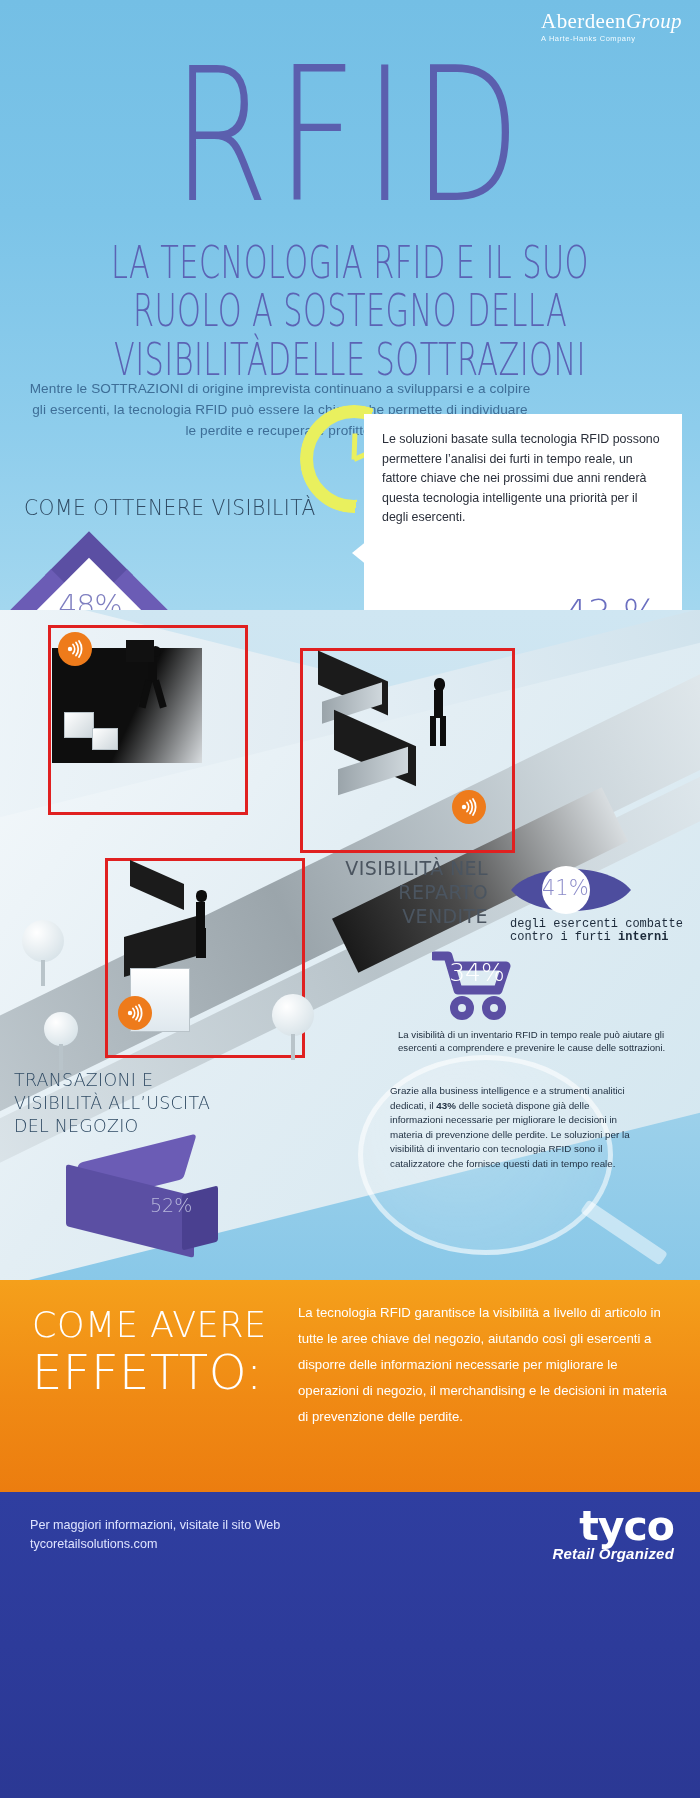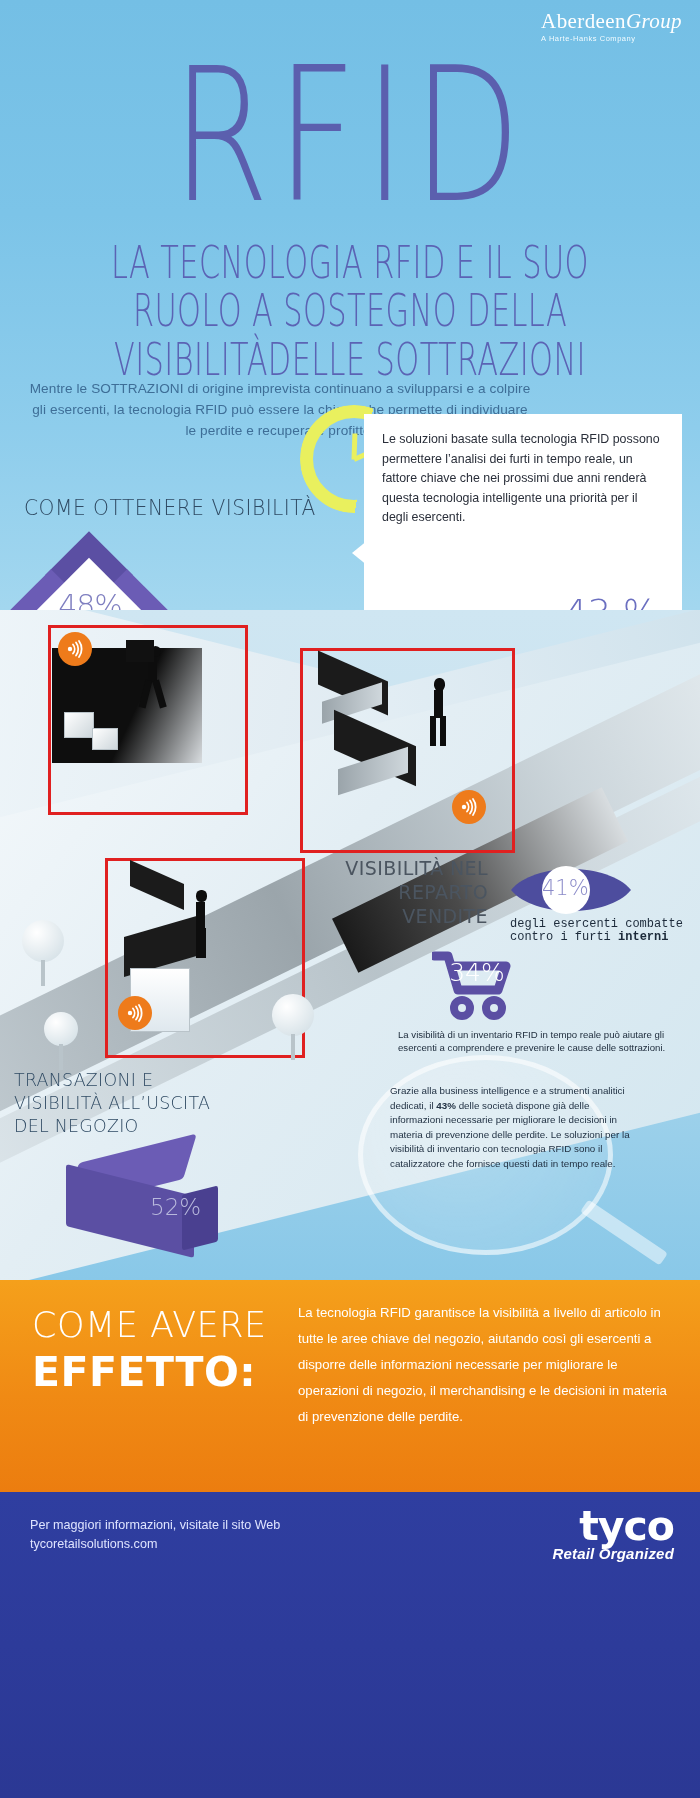--- a/index.html
+++ b/index.html
@@ -262,39 +262,39 @@
   .pos-body {
     position: absolute; left: 6px; top: 30px; width: 128px; height: 62px;
     background: #5b4fa3; transform: skewY(14deg); border-radius: 3px;
   }
   .pos-side {
     position: absolute; left: 122px; top: 40px; width: 36px; height: 56px;
     background: #4a4090; transform: skewY(-14deg); border-radius: 3px;
   }
   .pos-num {
     position: absolute; left: 150px; top: 1194px; width: 70px; text-align: left;
-    font-size: 23px; color: #b9b9dd; font-weight: 300;
+    font-size: 19px; color: #b9b9dd; font-weight: 300;
     font-family: "DejaVu Sans", sans-serif;
   }
   .t52 {
     position: absolute; left: 212px; top: 1176px; width: 140px;
     font-size: 9.4px; line-height: 12.6px; color: #1c2a3a;
   }
 
   
   .orange {
     position: absolute; left: 0; top: 1280px; width: 700px; height: 212px;
     background: linear-gradient(180deg,#f5a01b 0%, #f08a14 55%, #ec7d0f 100%);
   }
   .come-avere {
     position: absolute; left: 32px; top: 24px; width: 280px;
     color: #ffffff; font-weight: 300; font-family: "DejaVu Sans", sans-serif;
   }
   .come-avere .l1 { font-size: 35px; line-height: 42px; letter-spacing: .5px; }
-  .come-avere .l2 { font-size: 41px; line-height: 52px; letter-spacing: .5px; font-weight: bold; }
+  .come-avere .l2 { font-size: 48px; line-height: 52px; letter-spacing: .5px; }
   .orange-body {
     position: absolute; left: 298px; top: 20px; width: 378px;
     color: #ffffff; font-size: 13.2px; line-height: 26px;
   }
 
   
   .footer {
     position: absolute; left: 0; top: 1492px; width: 700px; height: 306px;
     background: #2f3ea0;
     background: linear-gradient(180deg,#2f3ea0 0%, #2b3894 100%);

